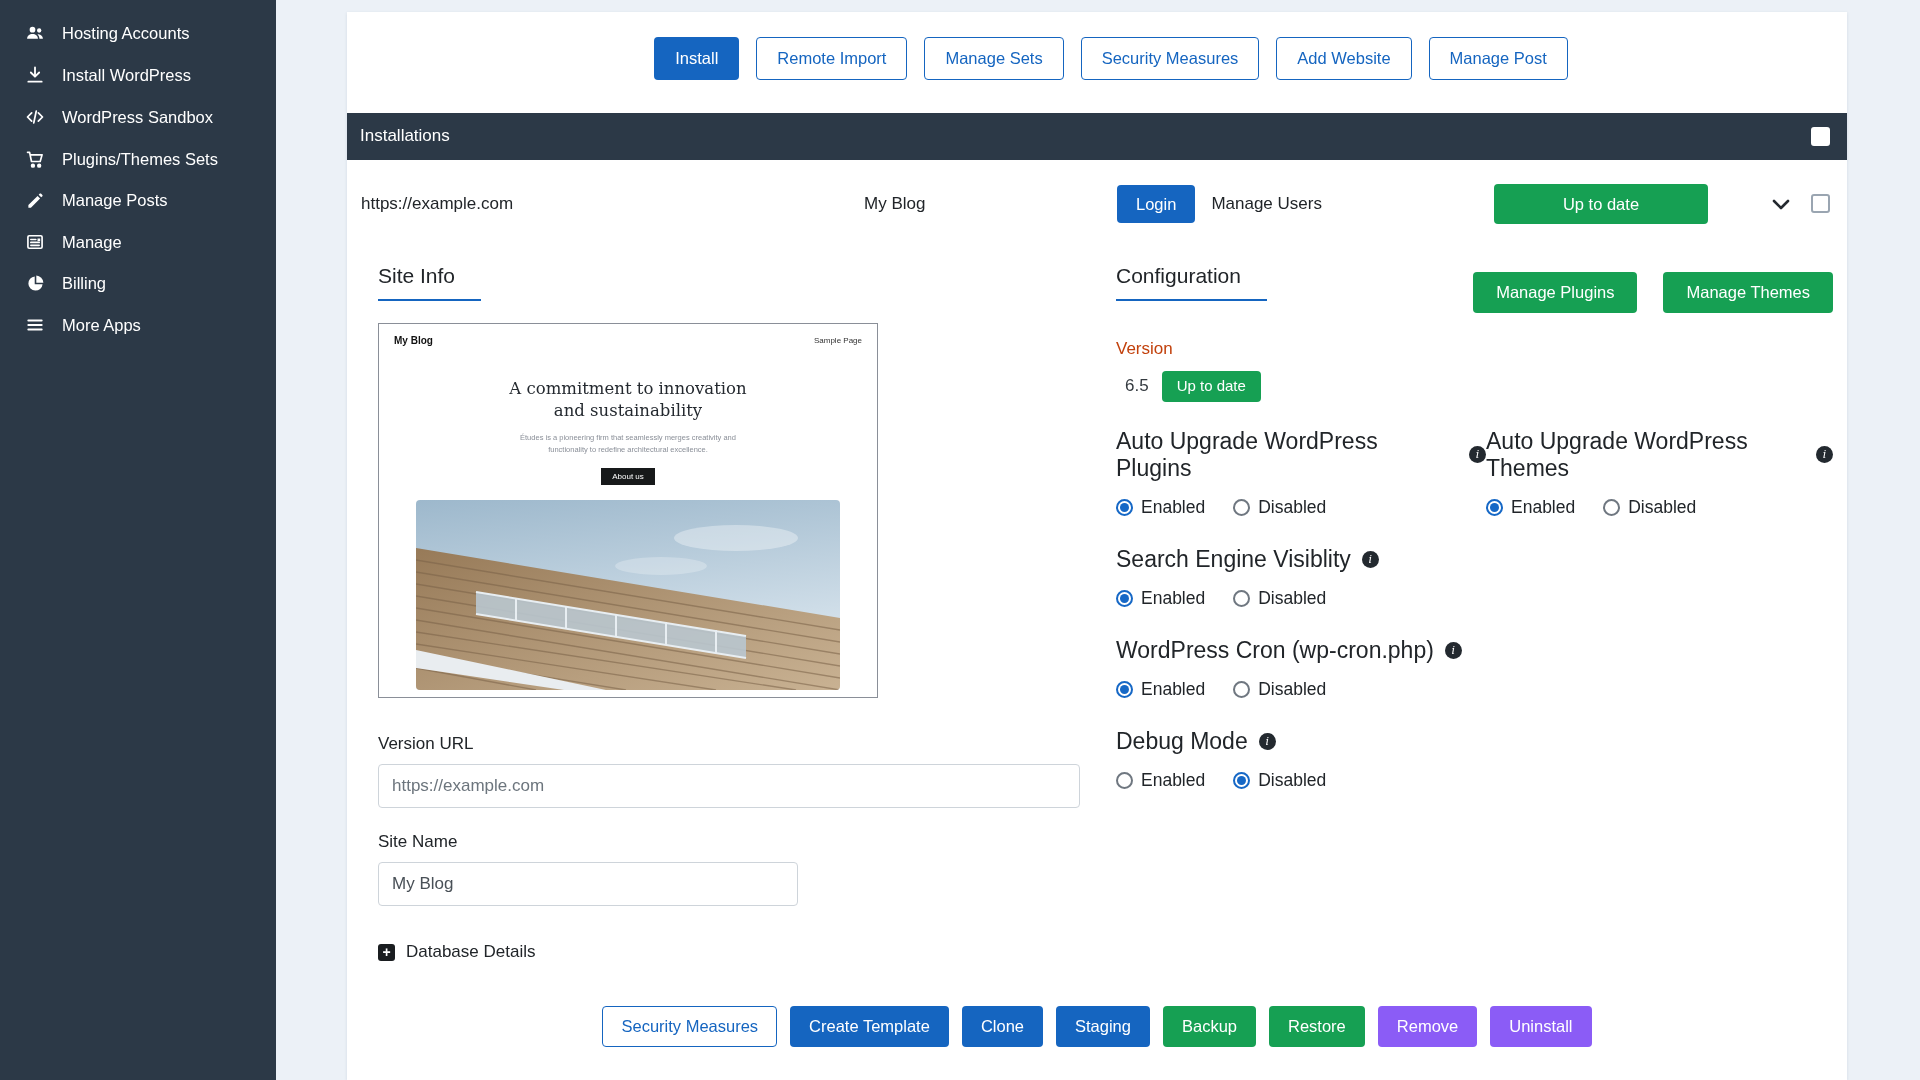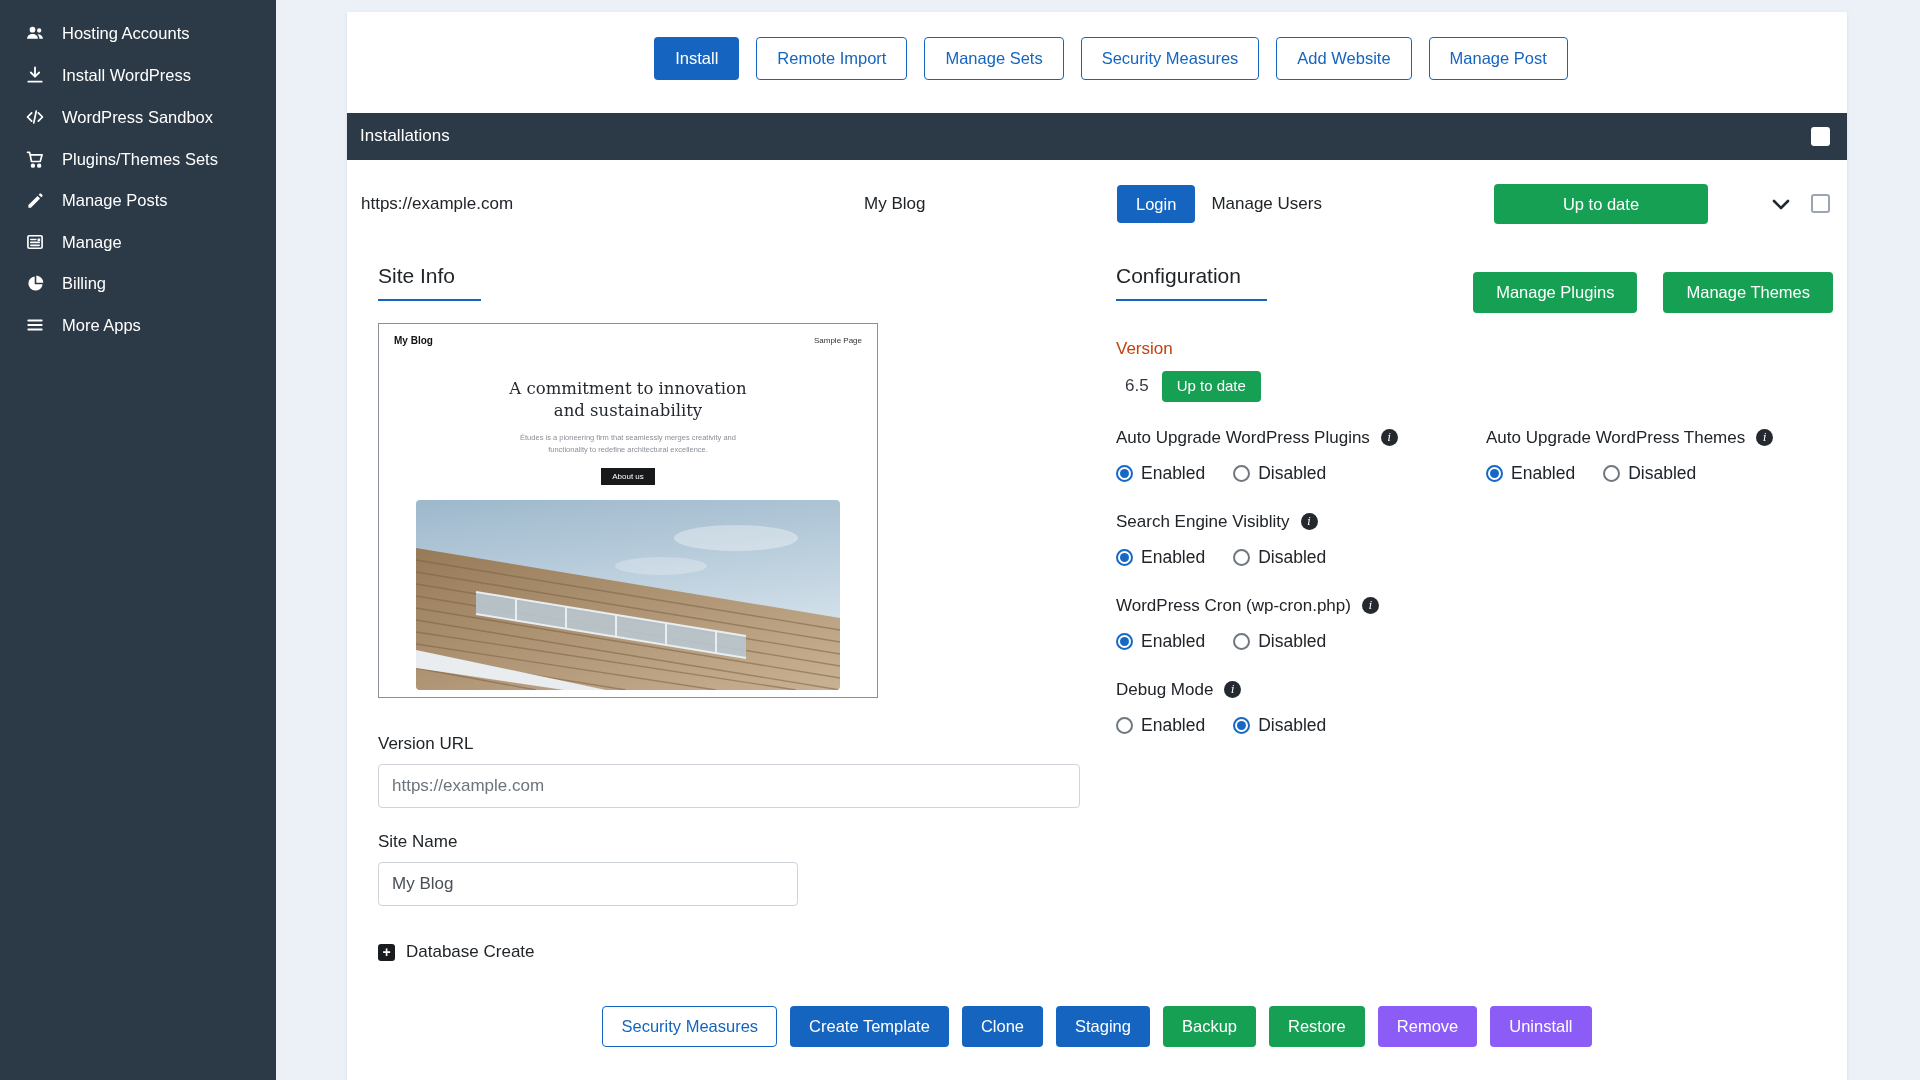--- a/index.html
+++ b/index.html
@@ -112,21 +112,21 @@
   .config-header { display: flex; justify-content: space-between; align-items: flex-start; }
   .config-header .hbtns { display: flex; gap: 26px; margin-top: 8px; }
   .config-header .btn { padding: 9px 22px; }
   .version-label { margin-top: 26px; font-size: 17px; color: #c2410c; }
   .version-row { margin-top: 12px; display: flex; align-items: center; gap: 13px; padding-left: 9px; }
   .version-value { font-size: 17px; color: #343a40; }
   .btn-small { padding: 5px 14px; font-size: 15px; }
   .options { margin-top: 26px; }
   .opt { margin-bottom: 28px; }
   .opt-grid { display: grid; grid-template-columns: 370px 1fr; }
-  .opt-label-row { display: flex; align-items: center; gap: 11px; font-size: 17px; color: #212529; }
+  .opt-label-row { display: flex; align-items: center; gap: 11px; font-size: 23px; color: #212529; }
   .info-icon {
     width: 17px; height: 17px; border-radius: 50%; background: #23292f; color: #fff;
     display: inline-flex; align-items: center; justify-content: center;
     font-size: 11px; font-family: "DejaVu Serif", serif; font-style: italic; flex: 0 0 17px;
     cursor: pointer;
   }
   .info-icon::before { content: "i"; }
   .radio-row { display: flex; gap: 28px; margin-top: 15px; }
   .radio-option { display: flex; align-items: center; gap: 8px; font-size: 17.5px; color: #212529; cursor: pointer; }
   .radio {
@@ -332,21 +332,21 @@
         </div>
 
         <div class="field-label">Version URL</div>
         <input class="text-input input-url" type="text" value="https://example.com" style="">
 
         <div class="field-label" style="margin-top:24px;">Site Name</div>
         <input class="text-input input-name" type="text" value="My Blog" style="">
 
         <div class="db-details">
           <span class="plus-icon"></span>
-          <span>Database Create</span>
+          <span>Database Details</span>
         </div>
       </div>
 
       <div class="right-col">
         <div class="config-header">
           <span class="tab-heading">Configuration</span>
           <span class="hbtns">
             <button class="btn btn-success">Manage Plugins</button>
             <button class="btn btn-success">Manage Themes</button>
           </span>

